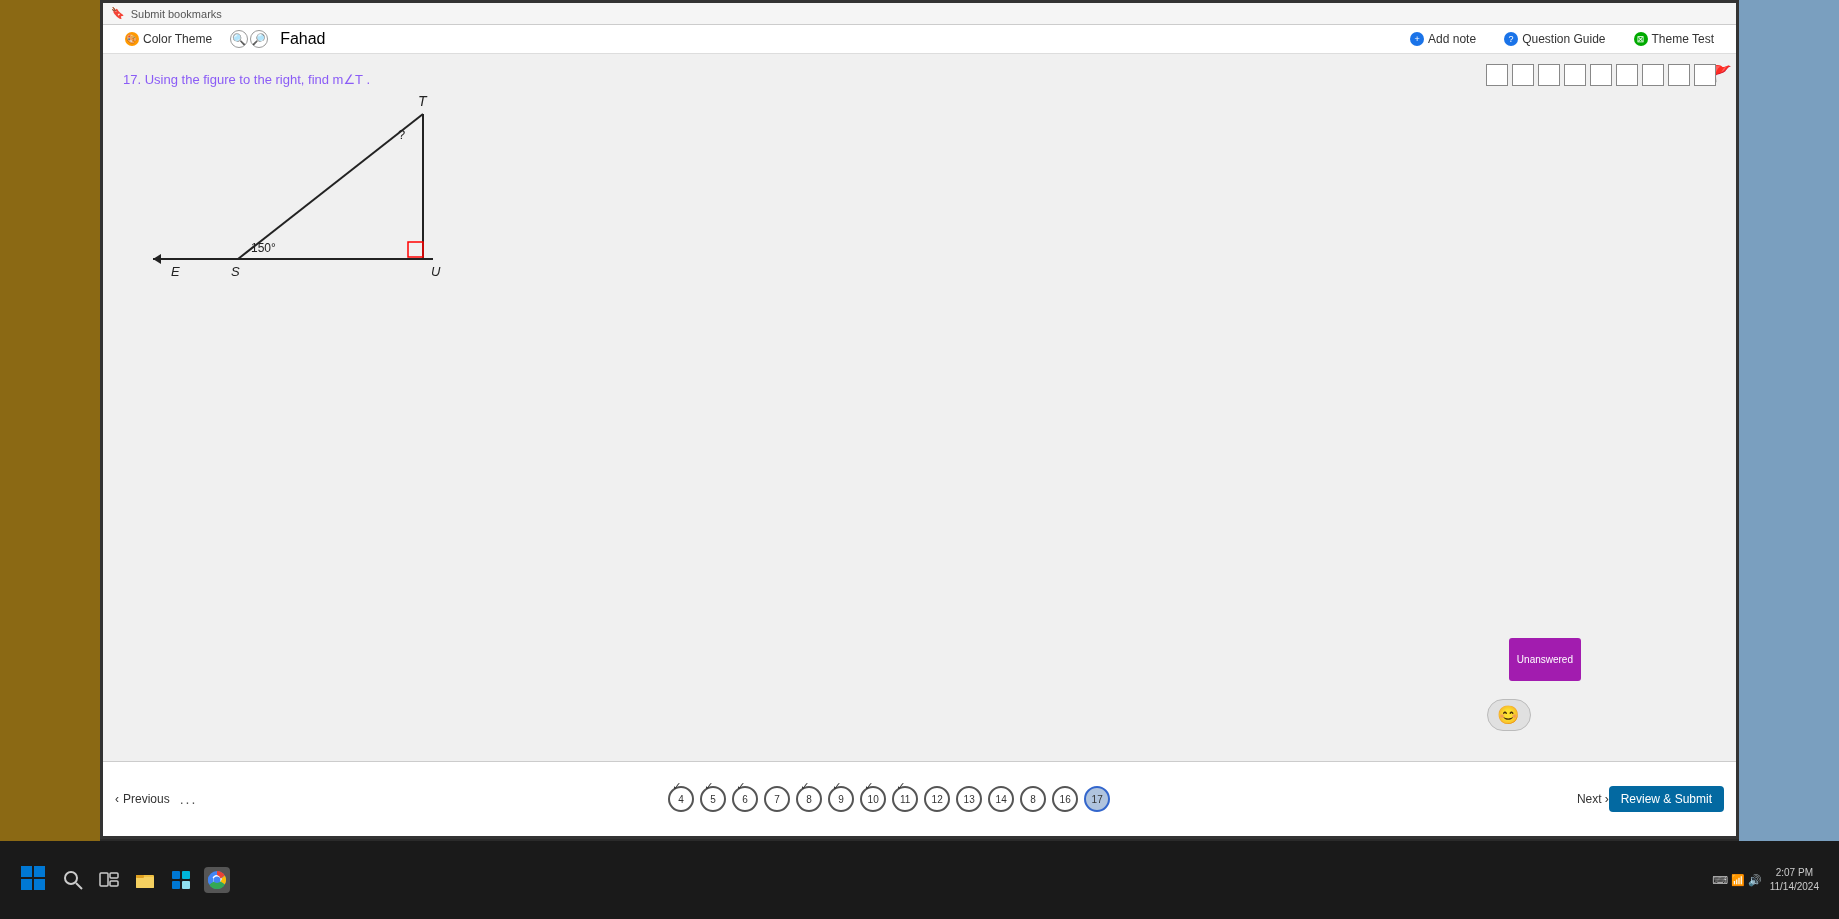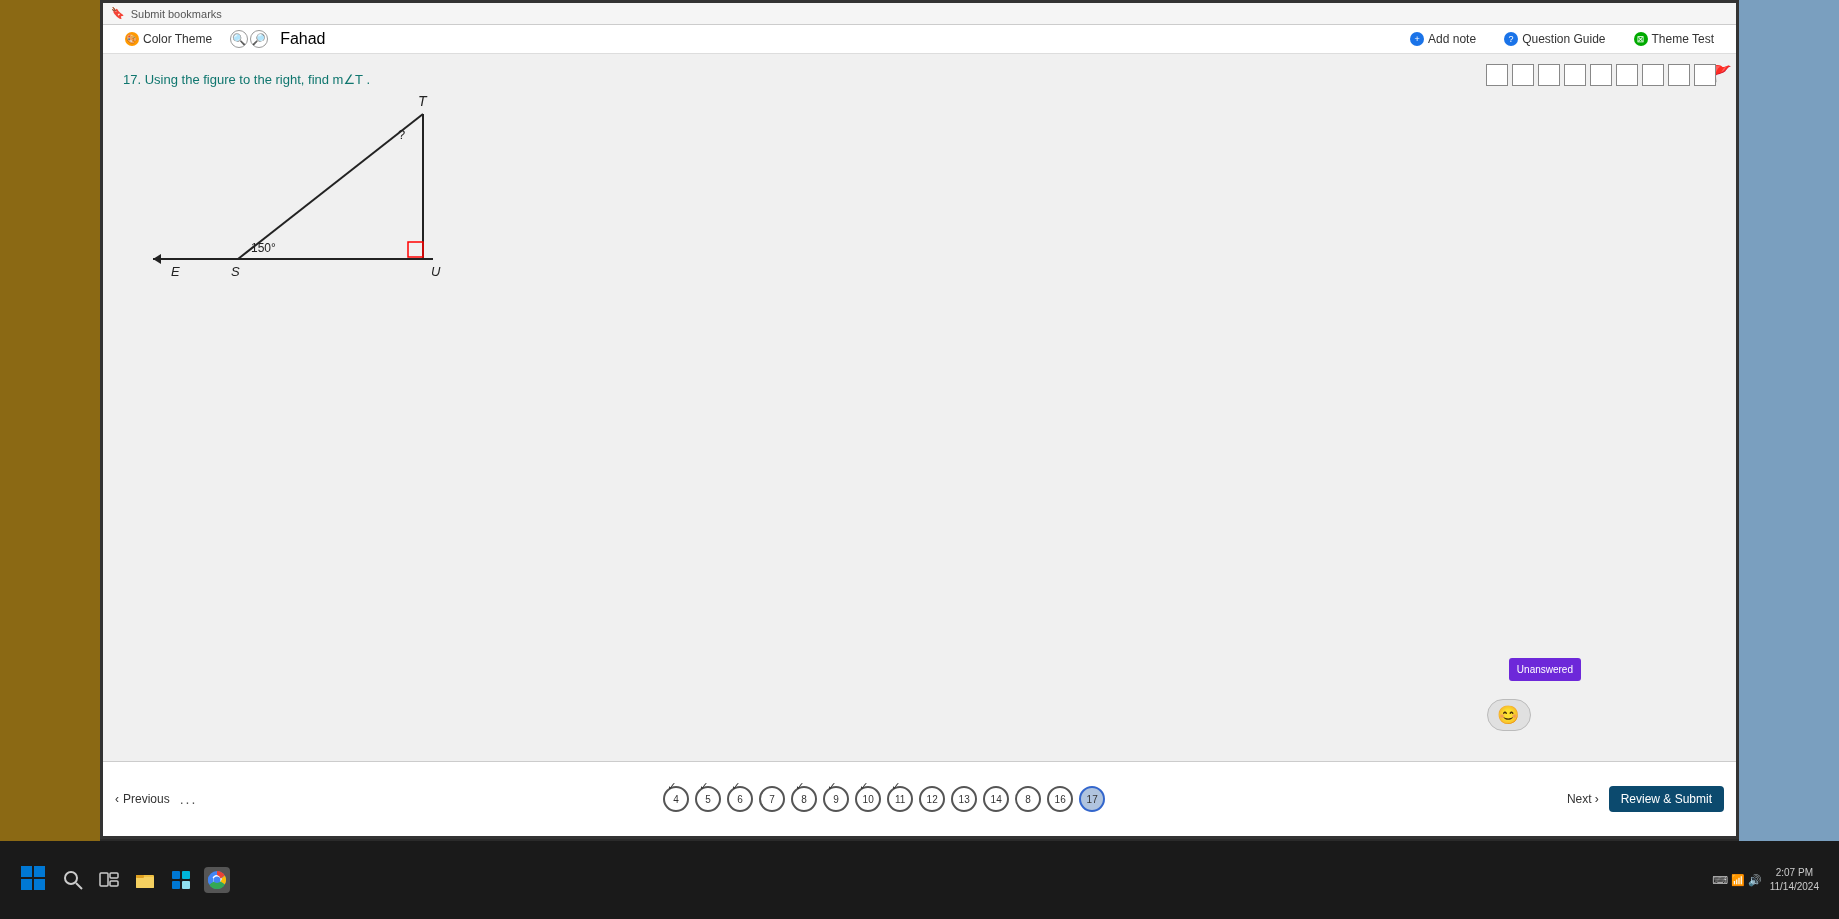--- a/index.html
+++ b/index.html
@@ -216,34 +216,33 @@
 
     .dots {
       font-size: 14px;
       color: #555;
       letter-spacing: 2px;
     }
 
     .nav-right {
       display: flex;
       align-items: center;
-      gap: 10px;
     }
 
     .next-btn {
       display: flex;
       align-items: center;
       gap: 3px;
       font-size: 12px;
       color: #333;
       cursor: pointer;
     }
 
     .review-submit-btn {
-      background: #0c4a6e;
+      background: #0369a1;
       color: #fff;
       font-size: 12px;
       padding: 6px 12px;
       border-radius: 4px;
       cursor: pointer;
       border: none;
     }
 
     
     .win-taskbar {
@@ -299,24 +298,24 @@
       border-radius: 20px;
       padding: 4px 10px;
       font-size: 18px;
       cursor: pointer;
     }
 
     .unanswered-popup {
       position: absolute;
       bottom: 155px;
       right: 155px;
-      background: #6d28d9;
+      background: #a21caf;
       color: #fff;
       font-size: 10px;
-      padding: 6px 8px;
+      padding: 16px 8px;
       border-radius: 3px;
     }
 
     
     .left-panel {
       position: absolute;
       top: 0;
       left: 0;
       width: 100px;
       bottom: 78px;
@@ -383,21 +382,21 @@
       <div class="answer-box"></div>
       <div class="answer-box"></div>
       <div class="answer-box"></div>
       <div class="answer-box"></div>
       <div class="answer-box"></div>
       <div class="answer-box"></div>
       <div class="answer-box"></div>
       <div class="answer-box"></div>
     </div>
 
-    <div style="position:absolute; top:18px; left:20px; font-size:13px; color:#0f766e;">
+    <div style="position:absolute; top:18px; left:20px; font-size:13px; color:#8b5cf6;">
       <span>17.</span>
       <span>  Using the figure to the right, find m∠T .</span>
     </div>
 
     <div class="figure-area">
       <svg width="380" height="260">
 
         <line x1="60" y1="175" x2="10" y2="175" stroke="#222" stroke-width="2"></line>
 
         <polygon points="10,175 18,170 18,180" fill="#222"></polygon>

